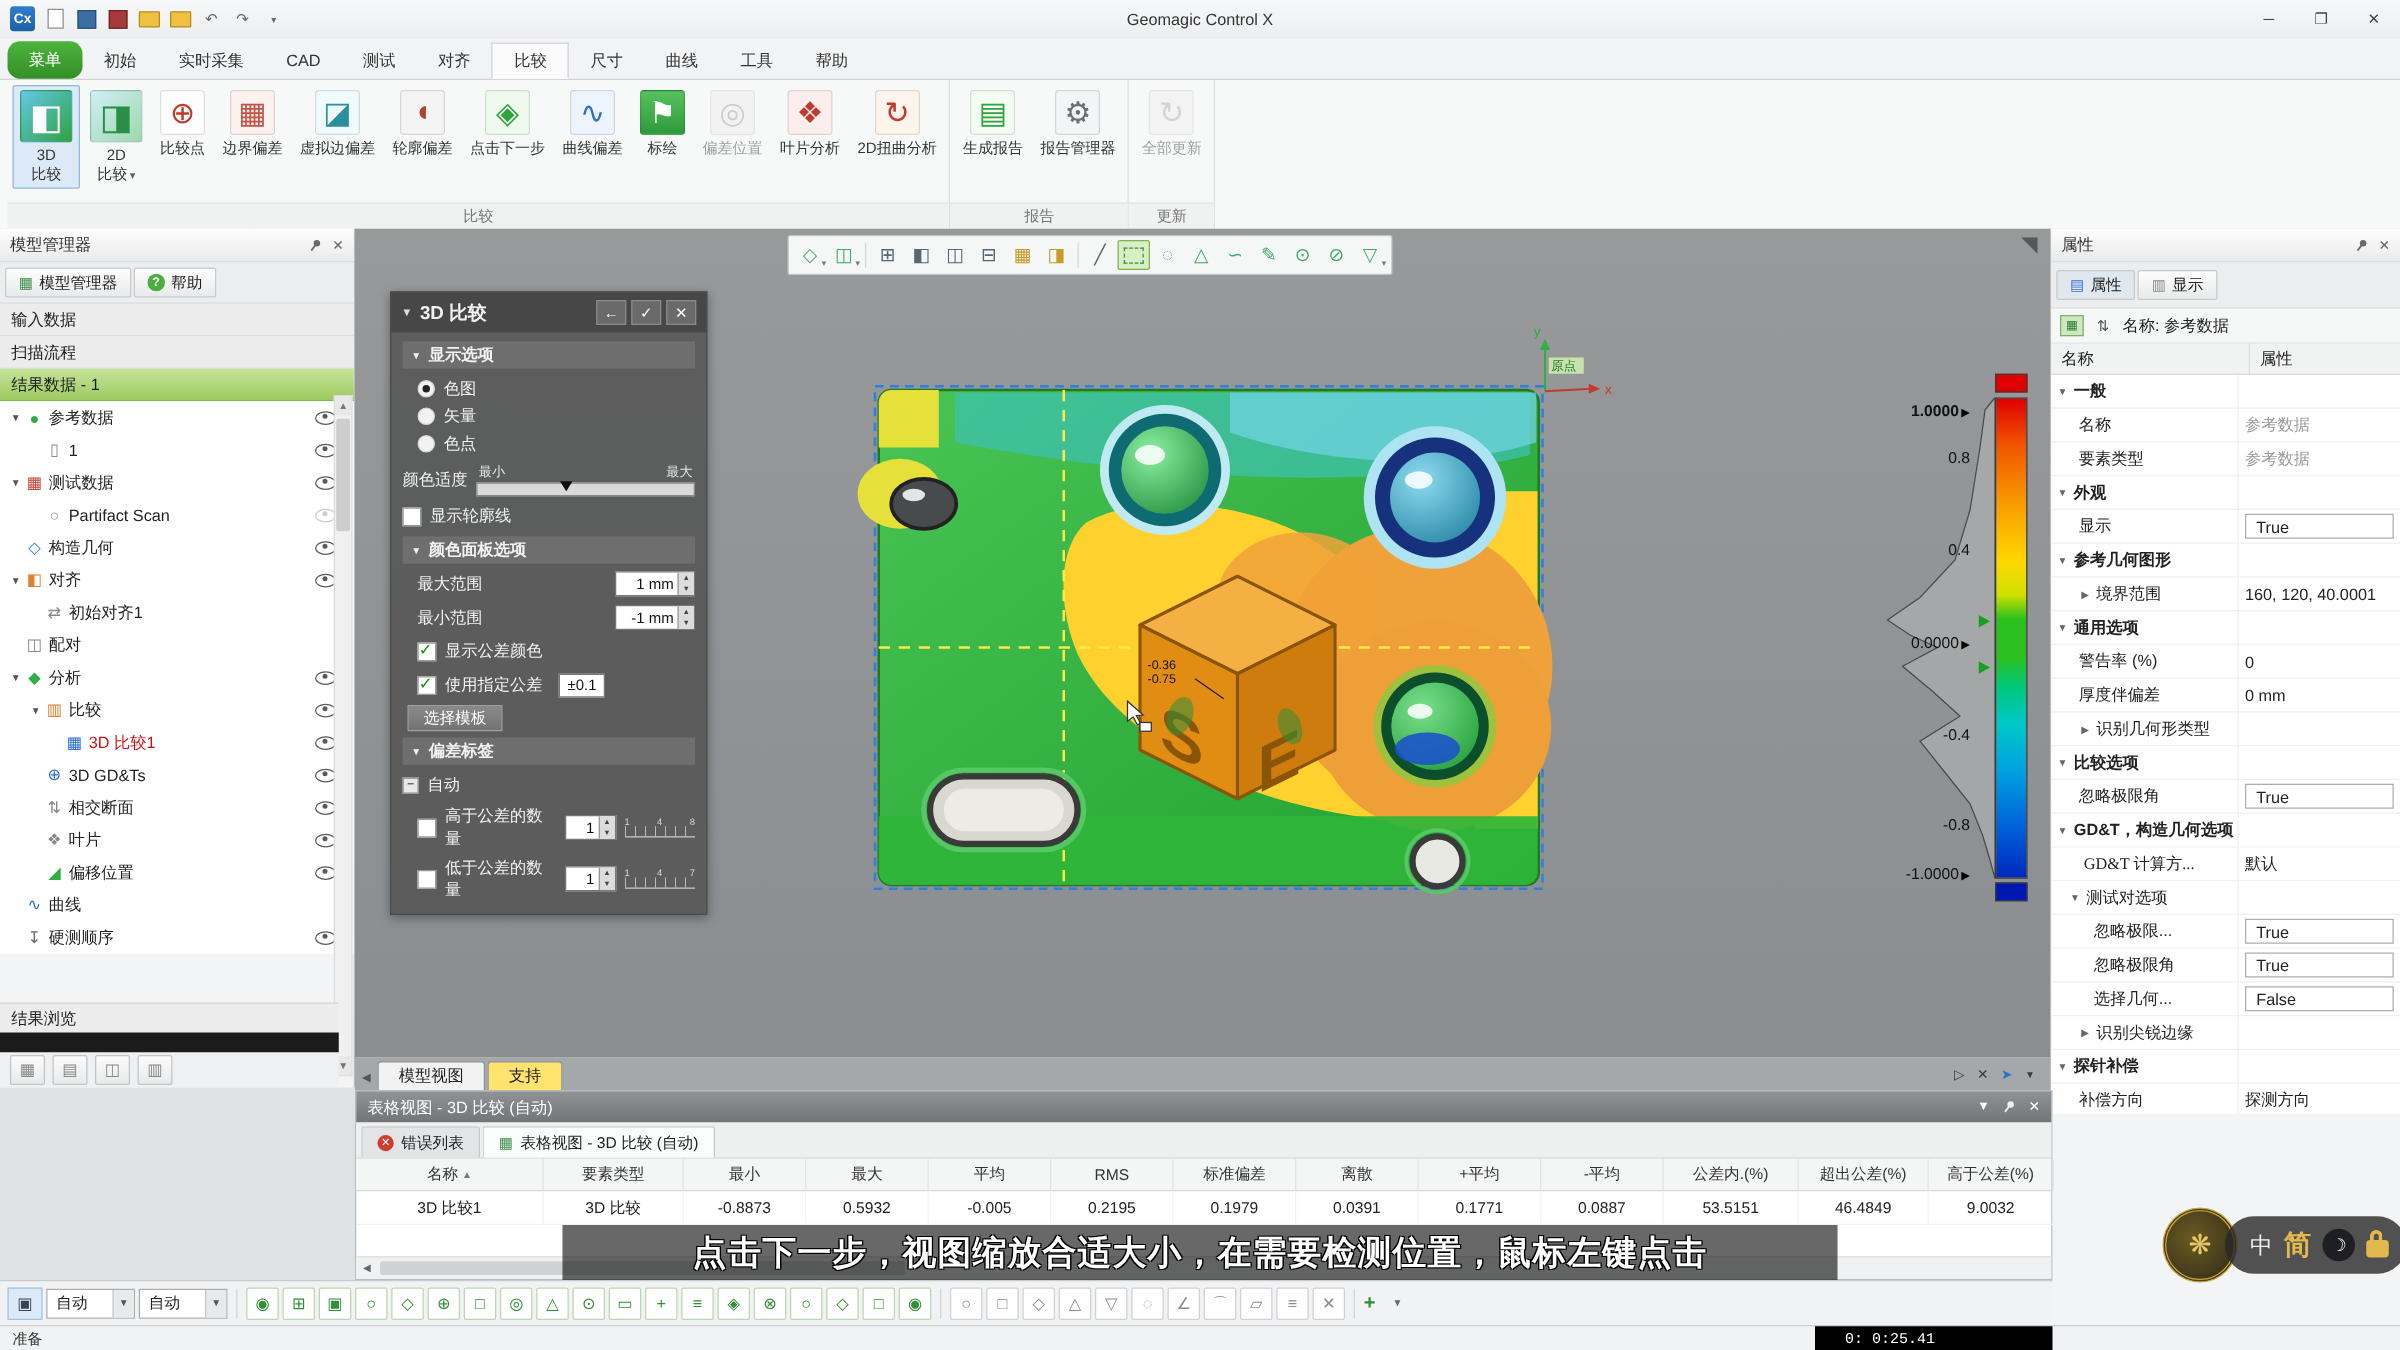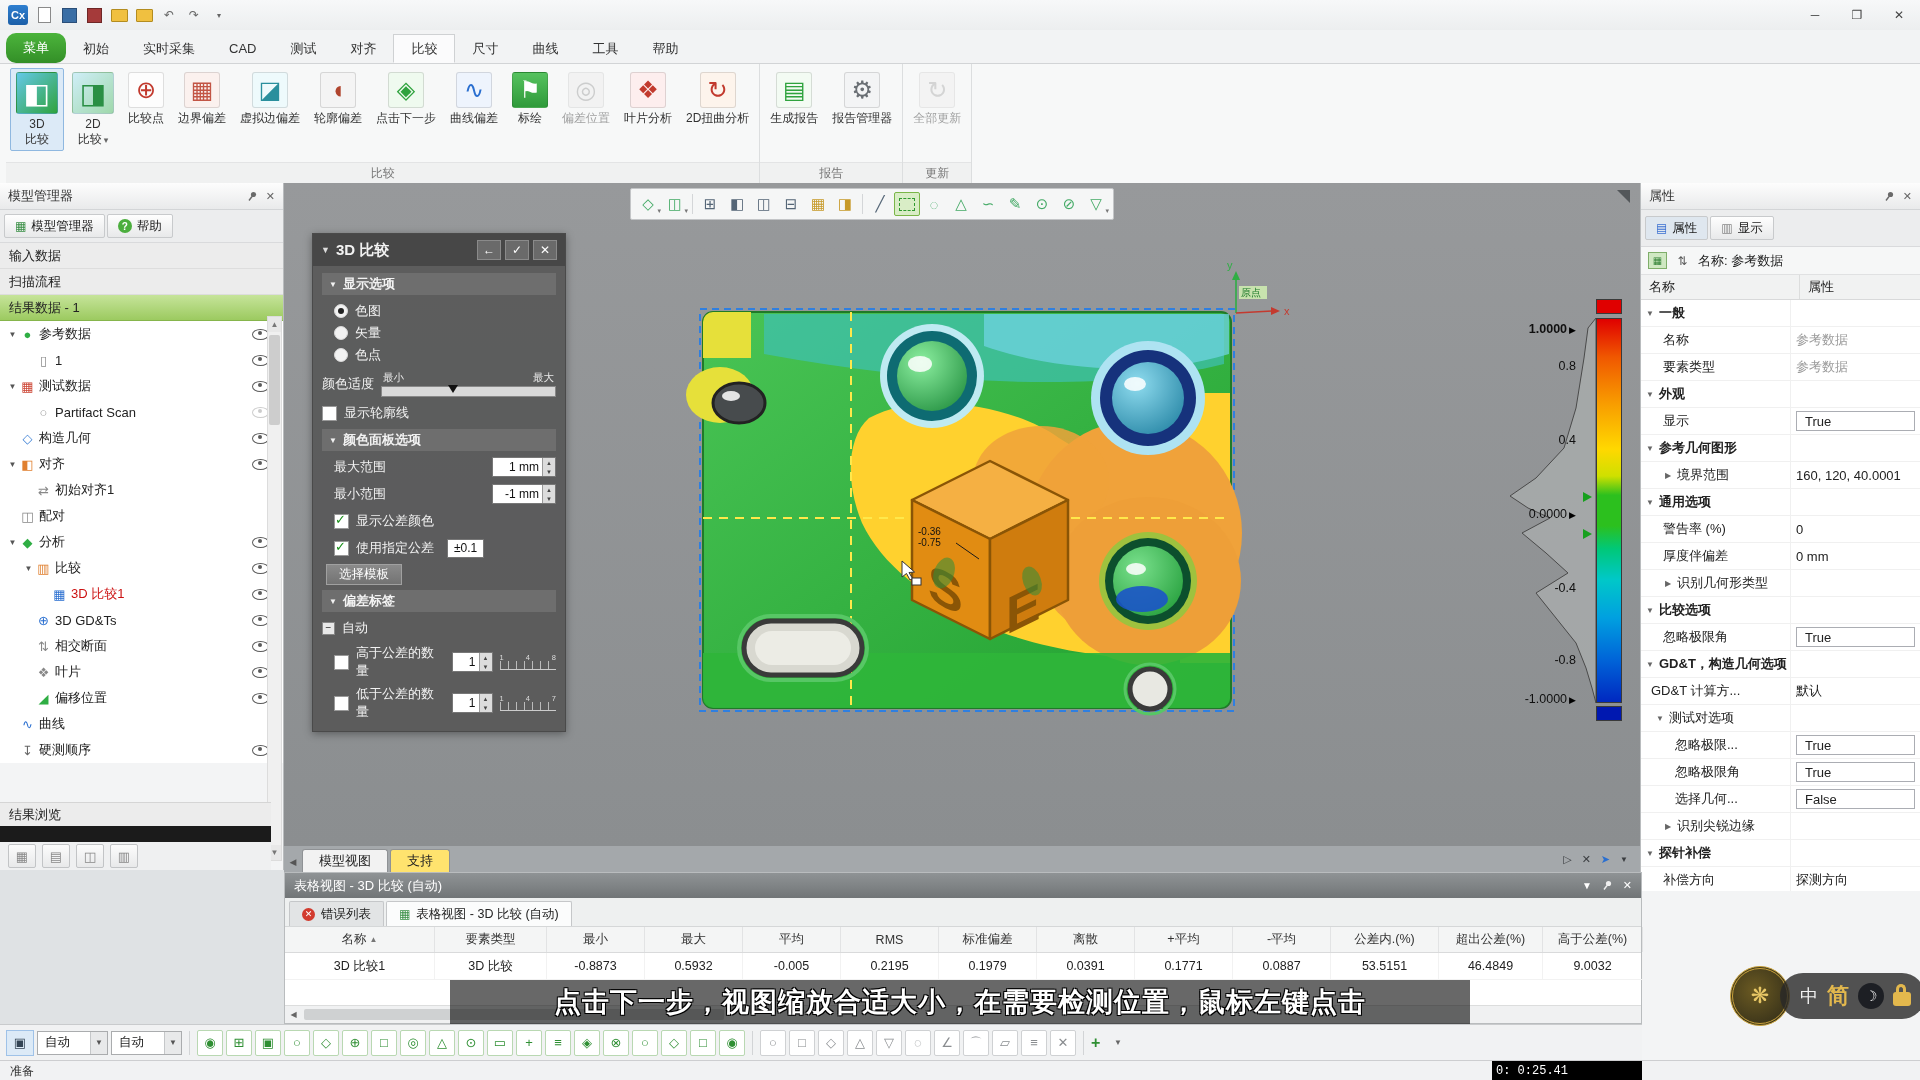--- a/index.html
+++ b/index.html
@@ -195,21 +195,21 @@
   .gtool{width:24px;height:24px;border:1px solid #b9d8b2;background:#fff;color:#2f8f33;display:flex;align-items:center;justify-content:center;font-size:13px;border-radius:2px;}
   .ytool{color:#8a8d90;border-color:#cfd1d3;}
   .plus-tool{color:#2f8f33;font-weight:bold;font-size:16px;border:none;background:none;width:20px;}
   .caret-tool{font-size:8px;color:#666;width:12px;}
 
   
   #statusbar{position:absolute;left:0;top:1060px;width:1920px;height:20px;background:#f1f2f3;border-top:1px solid #cdced0;
              display:flex;align-items:center;font-size:12px;color:#333;}
   #status-ready{padding-left:10px;}
   #status-right{position:absolute;right:278px;top:0;height:100%;display:flex;align-items:stretch;}
-  #timerbox{background:#000;color:#fff;display:flex;align-items:center;padding:0 4px;font-family:"Liberation Mono","DejaVu Sans Mono",monospace;font-size:12px;}
+  #timerbox{background:#000;color:#fff;display:flex;align-items:center;padding:0 24px;font-family:"Liberation Mono","DejaVu Sans Mono",monospace;font-size:12px;}
   #blackbox{width:70px;background:#000;}
 
   
   #watermark{position:absolute;left:1730px;top:964px;width:186px;height:64px;z-index:30;display:flex;align-items:center;}
   .wm-orna{width:54px;height:54px;border-radius:50%;border:3px double #c9a23c;background:radial-gradient(circle at 40% 40%, #6b5a22, #2e2a18);
            color:#e8c766;display:flex;align-items:center;justify-content:center;font-size:22px;flex:0 0 auto;}
   .wm-pill{margin-left:-10px;height:46px;background:rgba(40,40,40,.8);border-radius:24px;display:flex;align-items:center;
            gap:9px;padding:0 14px 0 20px;}
   .wm-zh{color:#f0f0f0;font-size:18px;}
   .wm-jian{color:#e3b84d;font-size:22px;font-weight:bold;}
@@ -239,20 +239,21 @@
       <span class="qico">
           <span class="i-folder"></span>
         </span>
       <span class="qico">
           <span class="i-folder"></span>
         </span>
       <span class="qico">↶</span>
       <span class="qico">↷</span>
       <span class="qico" style="font-size:8px;">▾</span>
     </div>
+    <div id="title-text">Geomagic Control X</div>
     <div id="winbtns">
       <span class="winbtn">─</span>
       <span class="winbtn">❐</span>
       <span class="winbtn">✕</span>
     </div>
   </div>
 
   <div id="menubar">
       <div class="mtab mgreen">菜单</div>
       <div class="mtab">初始</div>
@@ -885,21 +886,21 @@
           </div>
         </div>
         <div class="prow pgroup">
           <div class="plab" style="padding-left: 4px;">
             <span class="parrow">▼</span>
             <span>GD&amp;T，构造几何选项</span>
           </div>
           <div class="pval"></div>
         </div>
         <div class="prow">
-          <div class="plab" style="padding-left: 10px;">
+          <div class="plab" style="padding-left: 26px; font-family: Liberation Serif, serif;">
             <span>GD&amp;T 计算方...</span>
           </div>
           <div class="pval">默认</div>
         </div>
         <div class="prow">
           <div class="plab" style="padding-left: 14px;">
             <span class="parrow">▼</span>
             <span>测试对选项</span>
           </div>
           <div class="pval"></div>

